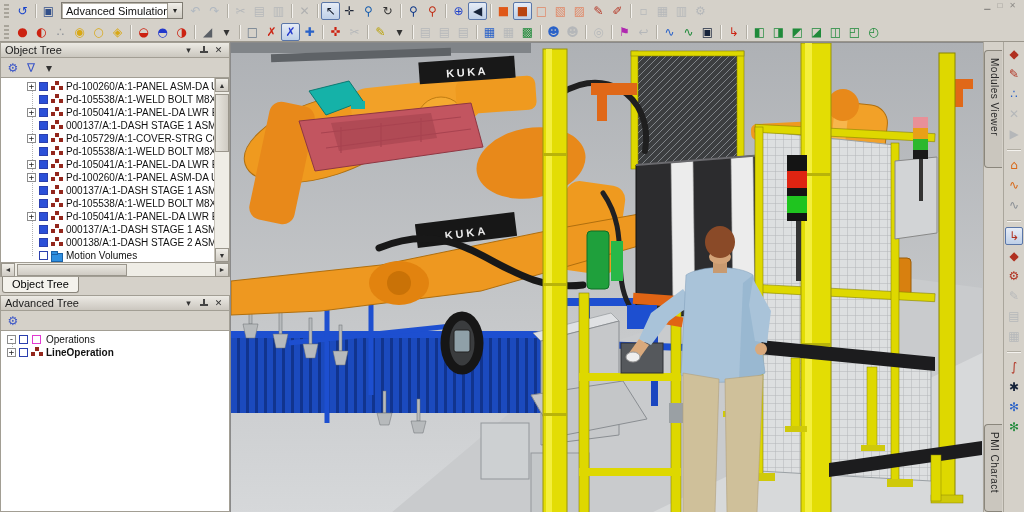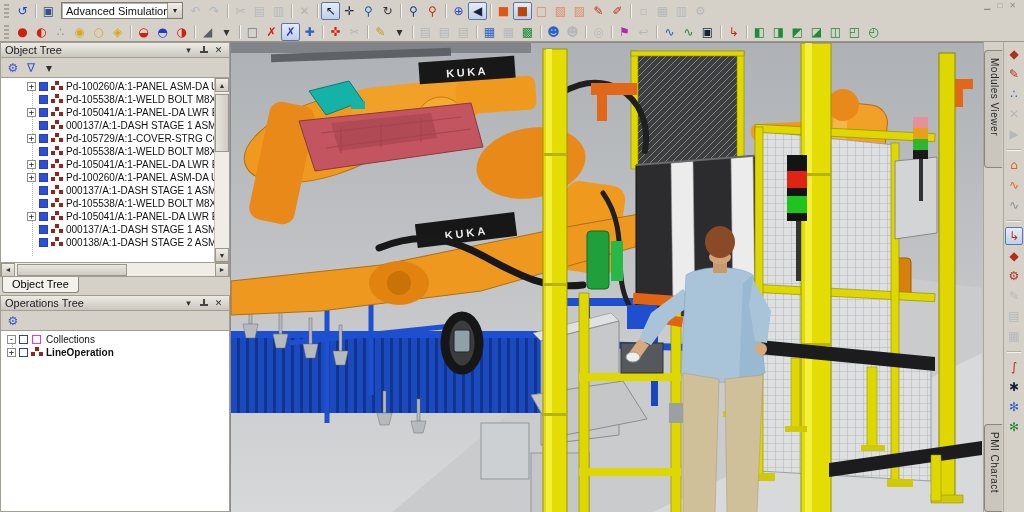--- a/index.html
+++ b/index.html
@@ -610,20 +610,26 @@
             <span class="tlabel">000137/A:1-DASH STAGE 1 ASM (Ver</span>
           </div>
 
           <div class="trow">
             <span class="texp">+</span>
             <span class="tchk"></span>
             <span class="tico"></span>
             <span class="tlabel">000138/A:1-DASH STAGE 2 ASM (Ver</span>
           </div>
 
+          <div class="trow is-folder is-unchecked">
+            <span class="texp">+</span>
+            <span class="tchk"></span>
+            <span class="tico"></span>
+            <span class="tlabel">Motion Volumes</span>
+          </div>
         </div>
       <div class="vsb">
         <span class="sb-btn">▲</span>
         <span class="sb-thumb"></span>
         <span class="sb-btn bottom">▼</span>
       </div>
     </div>
     <div class="hsb">
       <span class="sb-btn">◄</span>
       <span class="sb-thumb"></span>
@@ -631,42 +637,42 @@
     </div>
     <div class="dtabs">
 
         <span class="dtab is-active">
           <span>Object Tree</span>
         </span>
 
       </div>
 
     <div class="panel-title">
-      <span class="pt-label">Operations Tree</span>
+      <span class="pt-label">Advanced Tree</span>
       <span class="pt-btn">▾</span>
       <span class="pt-btn">
           <span class="pin-icon"></span>
         </span>
       <span class="pt-btn">✕</span>
     </div>
     <div class="panel-tools">
 
         <span class="tbtn">
           <span class="tglyph" style="color: rgb(58, 85, 200);">⚙</span>
         </span>
       </div>
     <div class="tree-box" style="height:182px;">
       <div class="guide" style="left:11px; bottom:auto; height:22px;"></div>
       <div class="rows" style="right:0;">
 
           <div class="trow is-expandable is-unchecked is-opicon" style="padding-left:6px;">
             <span class="texp">-</span>
             <span class="tchk"></span>
             <span class="tico"></span>
-            <span class="tlabel">Collections</span>
+            <span class="tlabel">Operations</span>
           </div>
 
           <div class="trow is-expandable is-unchecked is-bold is-lvl1" style="padding-left:6px;">
             <span class="texp">+</span>
             <span class="tchk"></span>
             <span class="tico"></span>
             <span class="tlabel">LineOperation</span>
           </div>
         </div>
     </div>

